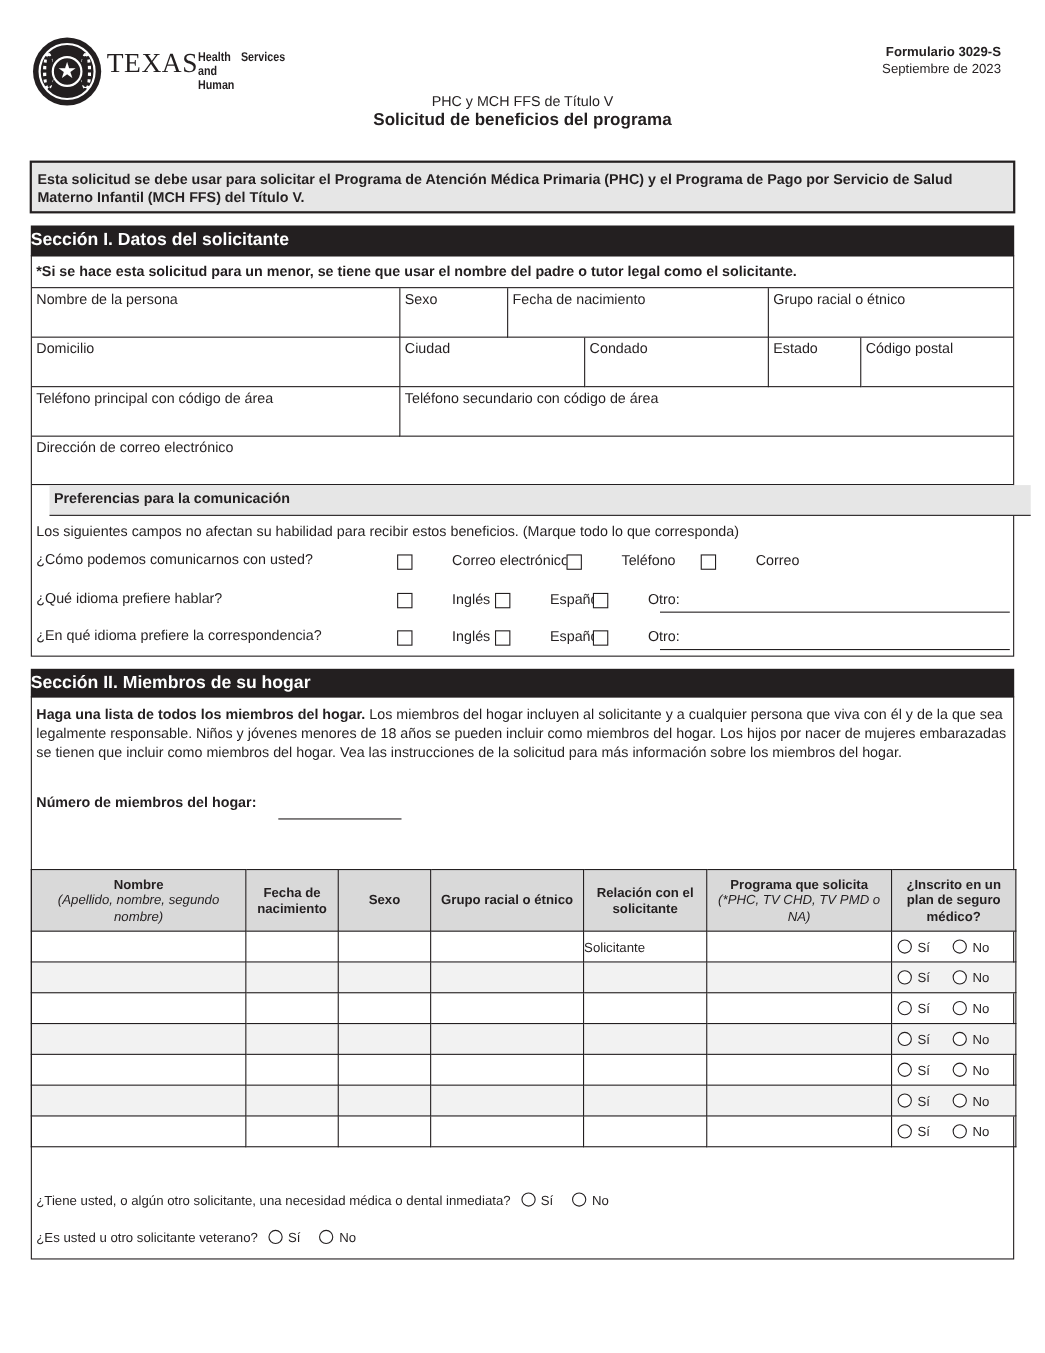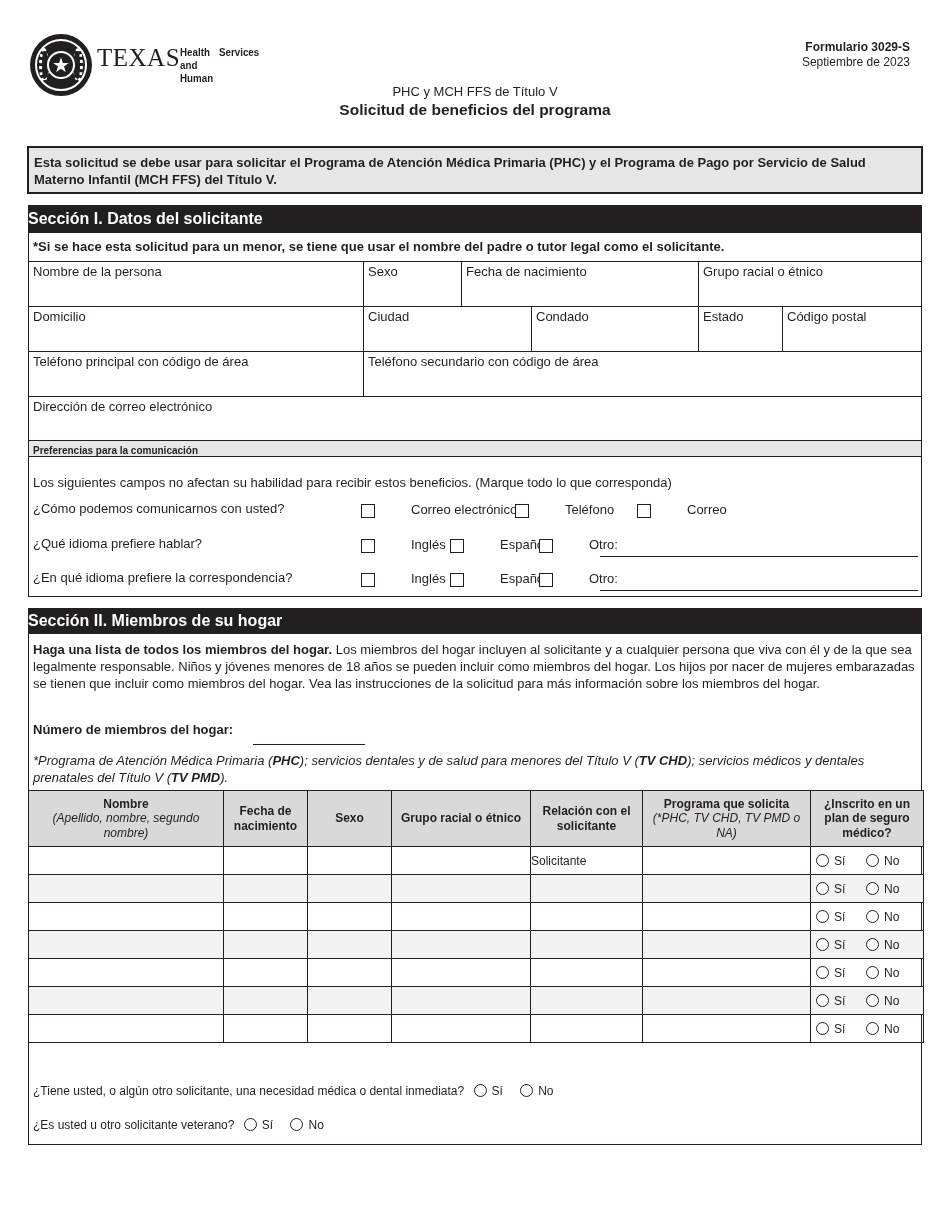--- a/index.html
+++ b/index.html
@@ -32,21 +32,21 @@
   
   .sec-bar { left: 28px; width: 894px; background: #231f20; color: #fff; font-weight: bold; font-size: 16px; text-align: left; }
 
   
   .box { border: 1px solid #231f20; }
   .sec1 { left: 28px; top: 232px; width: 894px; height: 365px; }
   .note-row { position: absolute; left: 0; top: 0; width: 100%; height: 29px; border-bottom: 1px solid #231f20; font-weight: bold; font-size: 13px; padding: 6px 4px; }
   .cell { position: absolute; border-right: 1px solid #231f20; border-bottom: 1px solid #231f20; padding: 2px 4px; font-size: 13px; line-height: 16px; }
   .cell.last { border-right: none; }
 
-  .pref-head { position: absolute; left: 0; top: 208px; width: 100%; height: 16px; background: #e6e6e6; border-bottom: 1px solid #231f20; font-weight: bold; font-size: 10px; padding: 4px 4px; }
+  .pref-head { position: absolute; left: 16px; top: 208px; width: 100%; height: 28px; background: #e6e6e6; border-bottom: 1px solid #231f20; font-weight: bold; font-size: 13px; padding: 4px 4px; }
   .pref-note { position: absolute; left: 4px; top: 242px; font-size: 13px; }
   .pref-row { position: absolute; left: 4px; font-size: 13px; height: 18px; }
   .pref-q { position: absolute; left: 0; top: 0; white-space: nowrap; }
   .opt { position: absolute; top: 0; display: flex; align-items: center; white-space: nowrap; gap: 30px; }
   .cbox { width: 14px; height: 14px; border: 1px solid #231f20; margin-right: 6px; margin-top: 3px; display: inline-block; background: #fff; }
   .fill-line { position: absolute; border-bottom: 1px solid #231f20; height: 1px; }
 
   
   .sec2 { left: 28px; top: 633px; width: 894px; height: 512px; }
   .sec2-text { position: absolute; left: 4px; top: 7px; width: 884px; font-size: 13px; line-height: 17px; }
@@ -171,21 +171,20 @@
 </div>
 
 <div class="abs sec-bar" style="top:608px;height:26px;line-height:25px;">Sección II. Miembros de su hogar</div>
 
 <div class="abs box sec2">
   <div class="sec2-text"><b>Haga una lista de todos los miembros del hogar.</b><span> Los miembros del hogar incluyen al solicitante y a cualquier persona que viva con él y de la que sea legalmente responsable. Niños y jóvenes menores de 18 años se pueden incluir como miembros del hogar. Los hijos por nacer de mujeres embarazadas se tienen que incluir como miembros del hogar. Vea las instrucciones de la solicitud para más información sobre los miembros del hogar.</span></div>
 
   <div class="hh-count-label">Número de miembros del hogar:</div>
   <div class="hh-count-line"></div>
 
-  <div class="prog-note"><span>*Programa de Atención Médica Primaria (</span><b>PHC</b><span>); servicios dentales y de salud para menores del Título V (</span><b>TV CHD</b><span>); servicios médicos y dentales prenatales del Título V (</span><b>TV PMD</b><span>).</span></div>
 
   <table class="members">
     <colgroup>
       <col style="width:195px">
         <col style="width:84px">
         <col style="width:84px">
         <col style="width:139px">
         <col style="width:112px">
         <col style="width:168px">
         <col style="width:113px">

